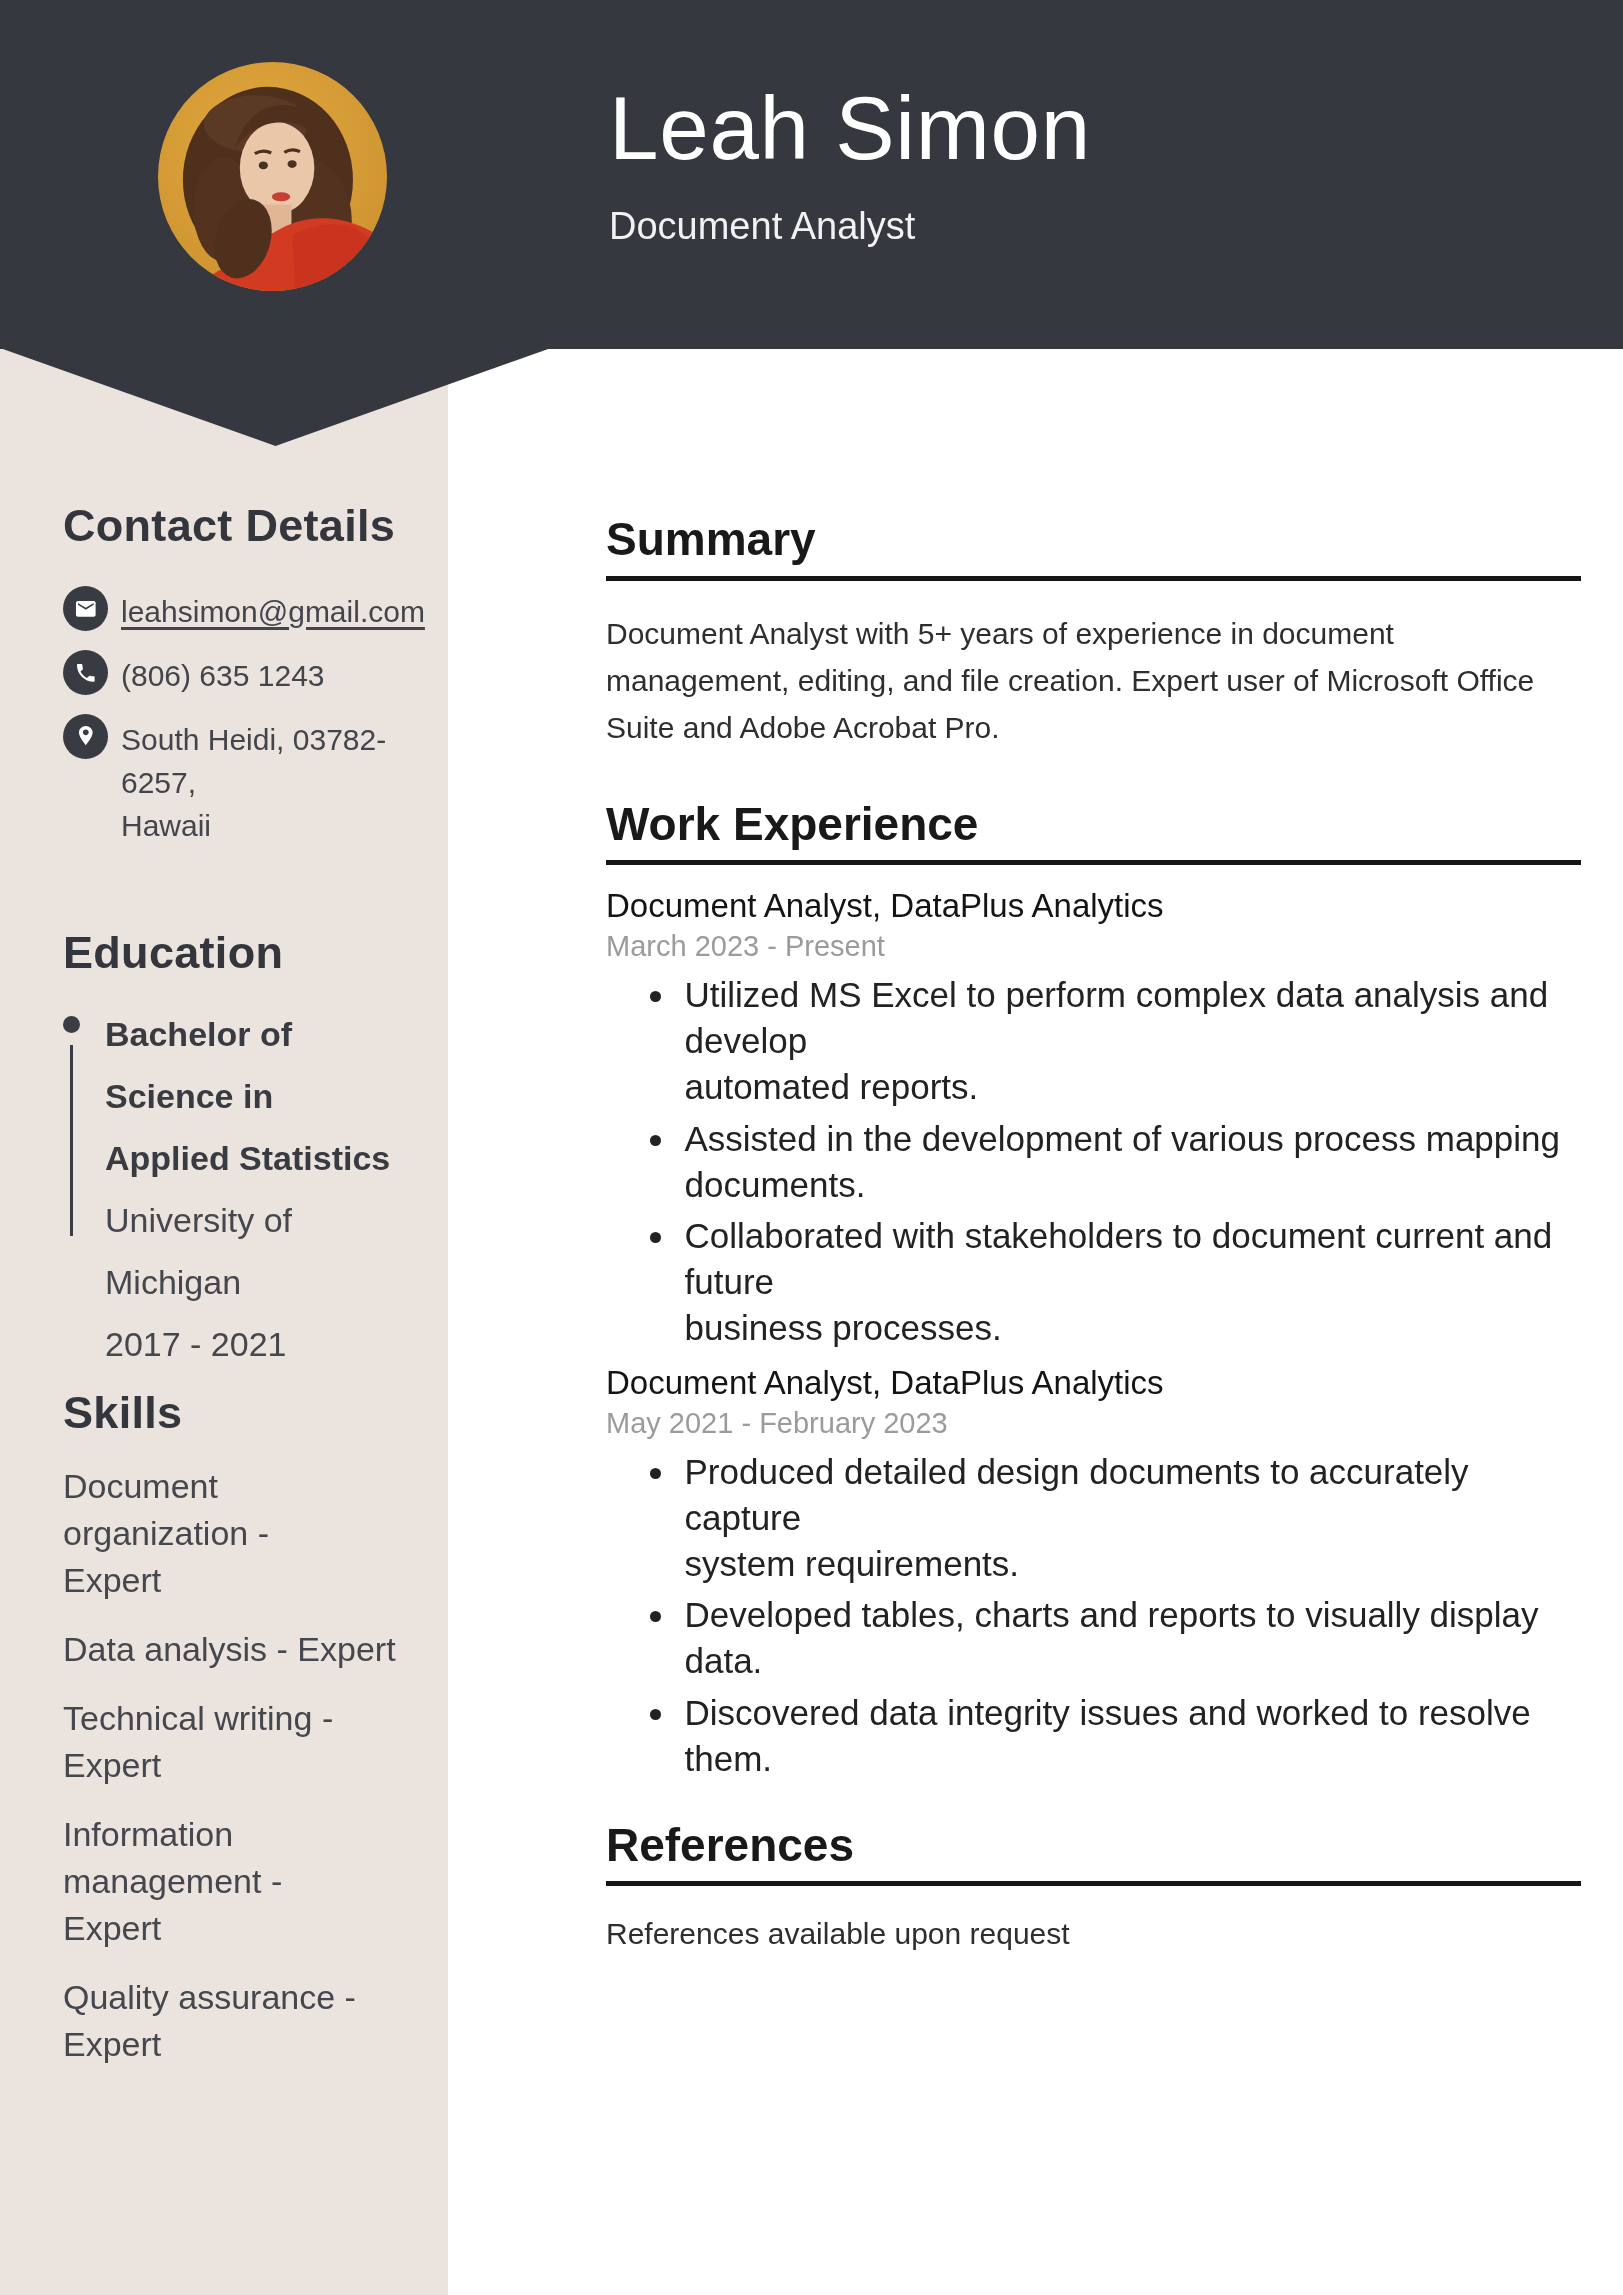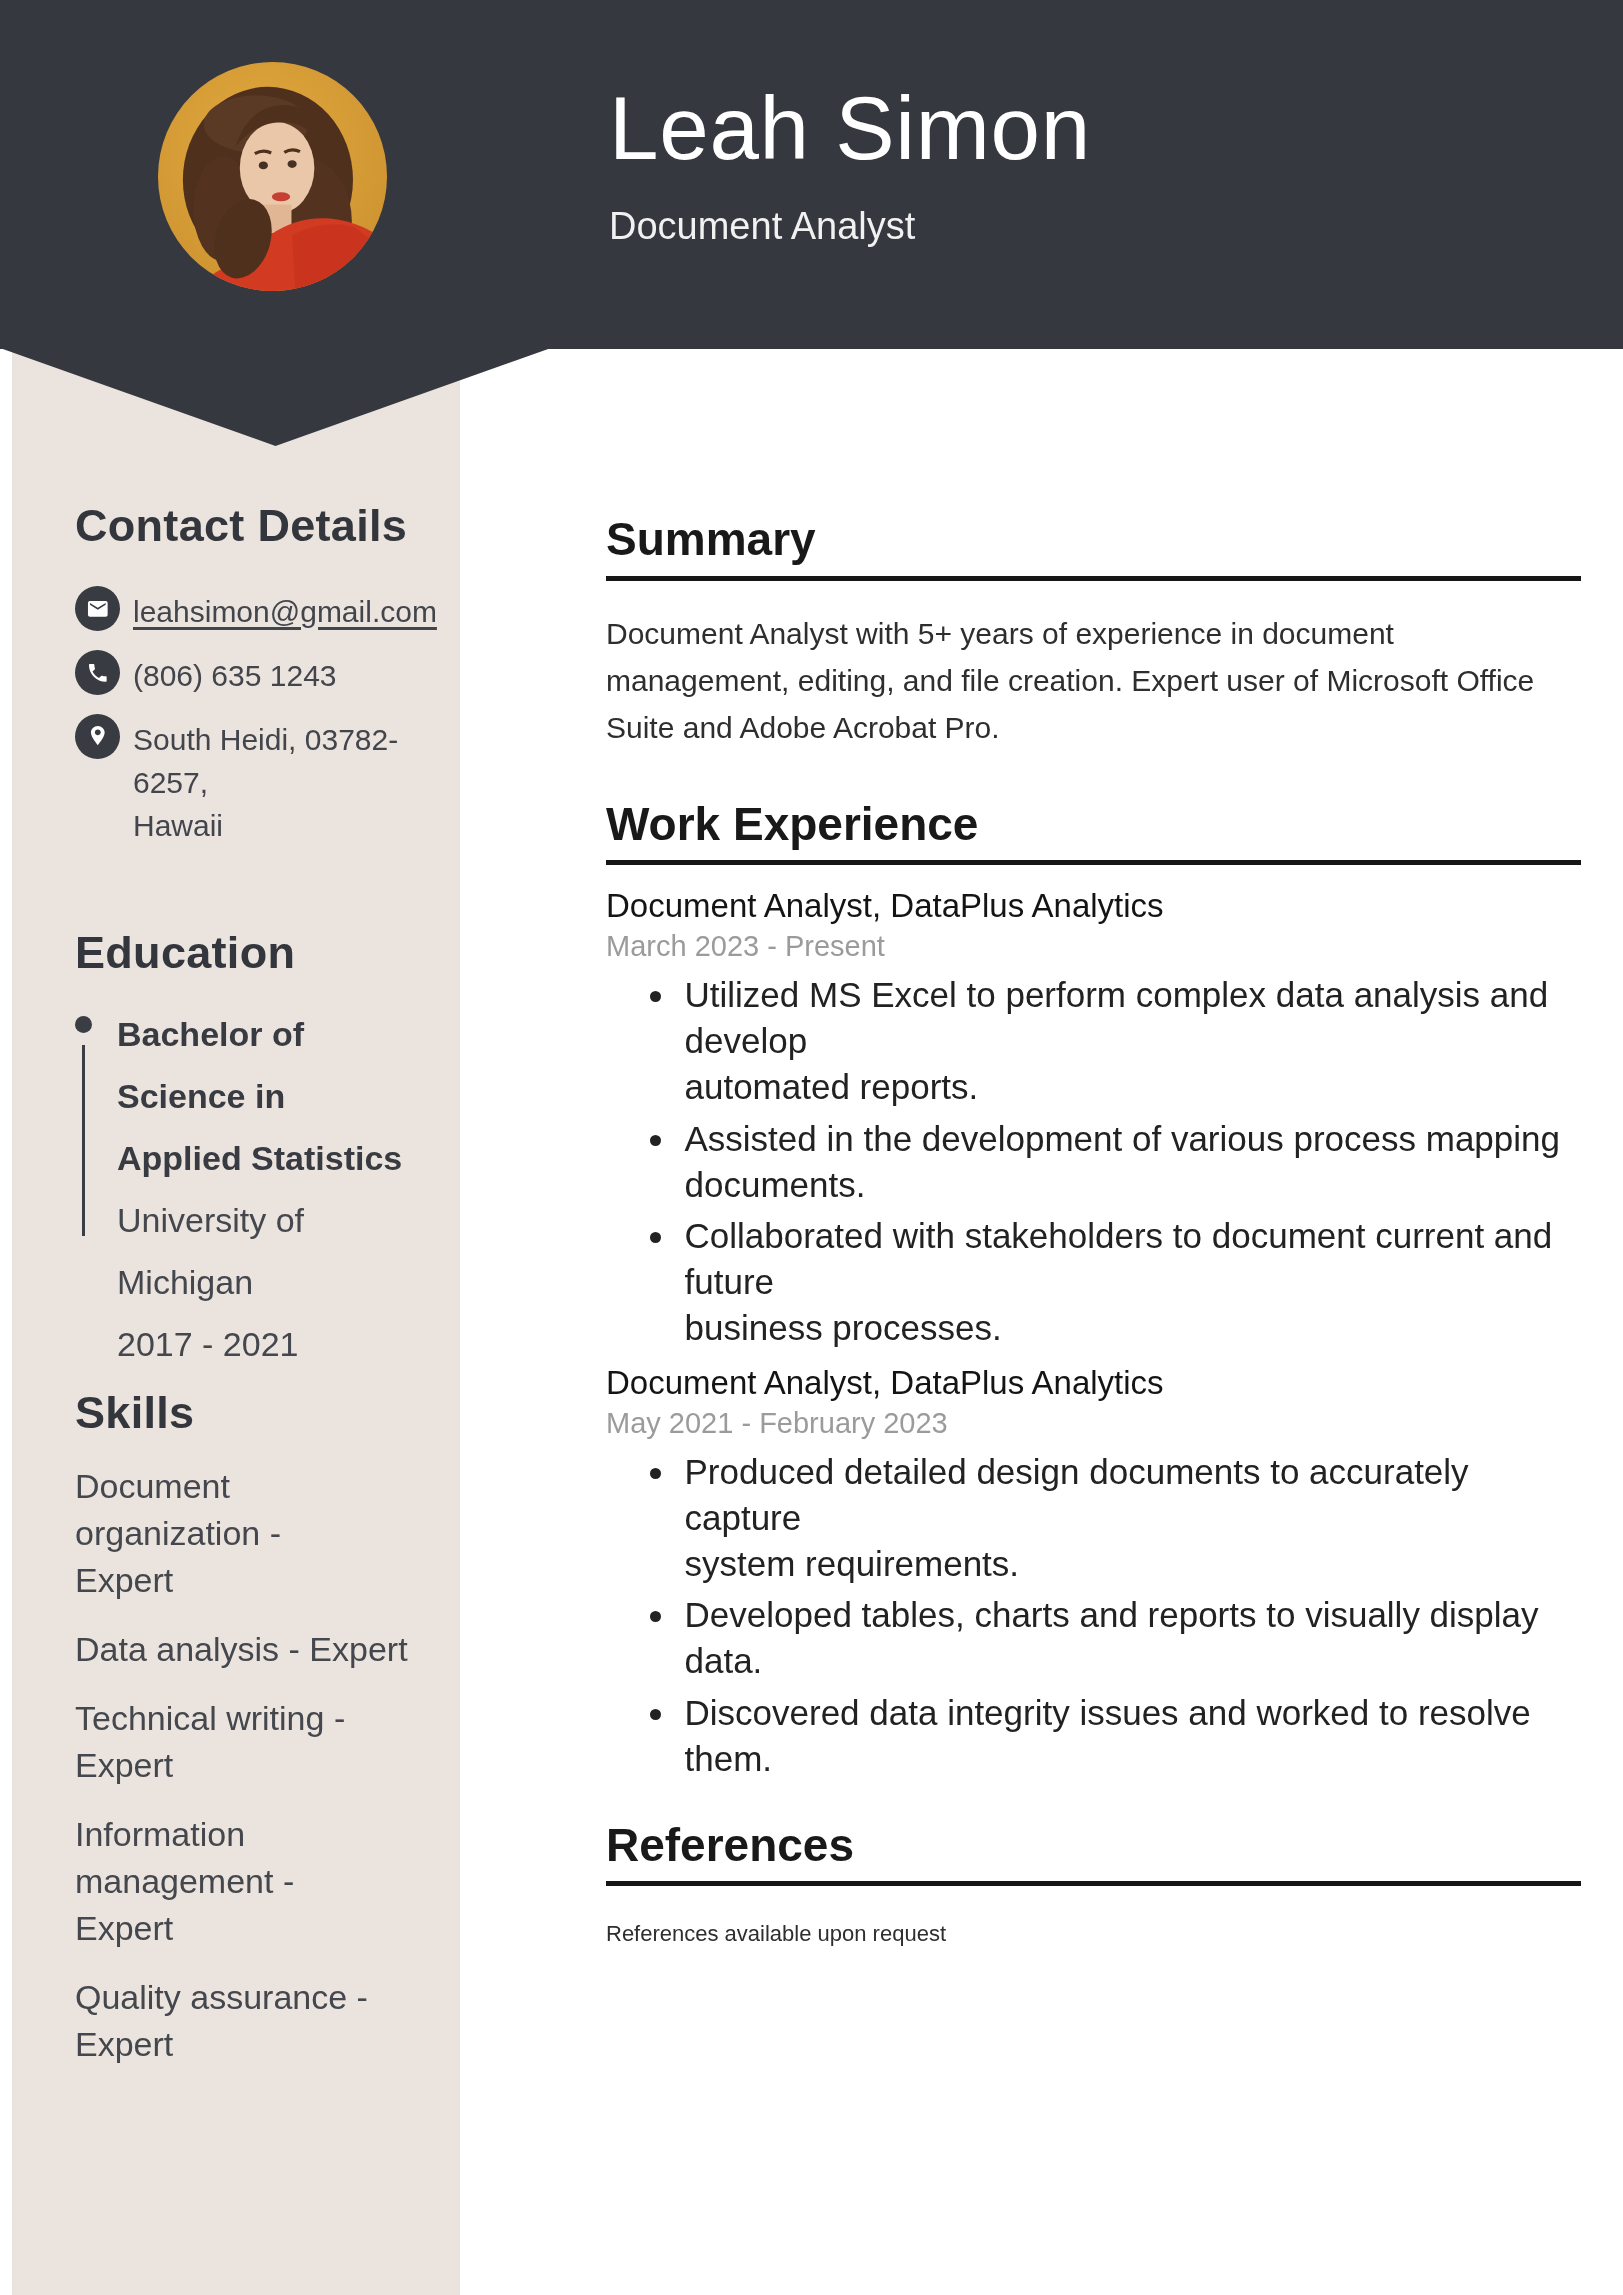--- a/index.html
+++ b/index.html
@@ -6,21 +6,21 @@
   html, body { width: 1623px; height: 2295px; overflow: hidden; }
   body {
     font-family: "Liberation Sans", sans-serif;
     background: #ffffff;
     position: relative;
   }
   .page { position: relative; width: 1623px; height: 2295px; }
 
   
   .sidebar {
-    position: absolute; left: 12px; top: 0; width: 448px; height: 2295px;
+    position: absolute; left: 0; top: 0; width: 448px; height: 2295px;
     background: #ebe3dd; z-index: 1;
   }
   .sidebar-content { padding: 499px 38px 0 63px; }
   .side-heading {
     font-size: 45px; line-height: 54px; font-weight: 700;
     color: #33363c; letter-spacing: 0.3px;
   }
   .contact-heading { margin-bottom: 33px; }
   .contact-row { display: flex; align-items: flex-start; margin-bottom: 17px; }
   .icon-circle {
@@ -66,21 +66,21 @@
   .work-heading { margin-bottom: 22px; }
   .job + .job { margin-top: 13px; }
   .job-title { font-size: 33px; line-height: 37px; font-weight: 400; color: #141414; }
   .job-dates { margin-top: 5.2px; font-size: 29px; line-height: 34px; color: #9b9b9b; }
   .job-bullets { margin-top: 9.2px; padding-left: 72px; list-style: disc; }
   .job-bullets li {
     font-size: 35px; line-height: 46px; color: #222222; margin-bottom: 5.2px;
     padding-left: 6.5px;
   }
   .refs-section { margin-top: 37px; }
-  .refs-text { margin-top: 25px; font-size: 22px; line-height: 46px; color: #2e2e2e; }
+  .refs-text { margin-top: 25px; font-size: 30px; line-height: 46px; color: #2e2e2e; }
 
   .pre { white-space: pre-line; }
 
   
   .header {
     position: absolute; left: 0; top: 0; width: 1623px; height: 349px;
     background: #36383f; z-index: 3;
   }
   .chevron {
     position: absolute; left: 0; top: 348px; width: 551px; height: 98px;

